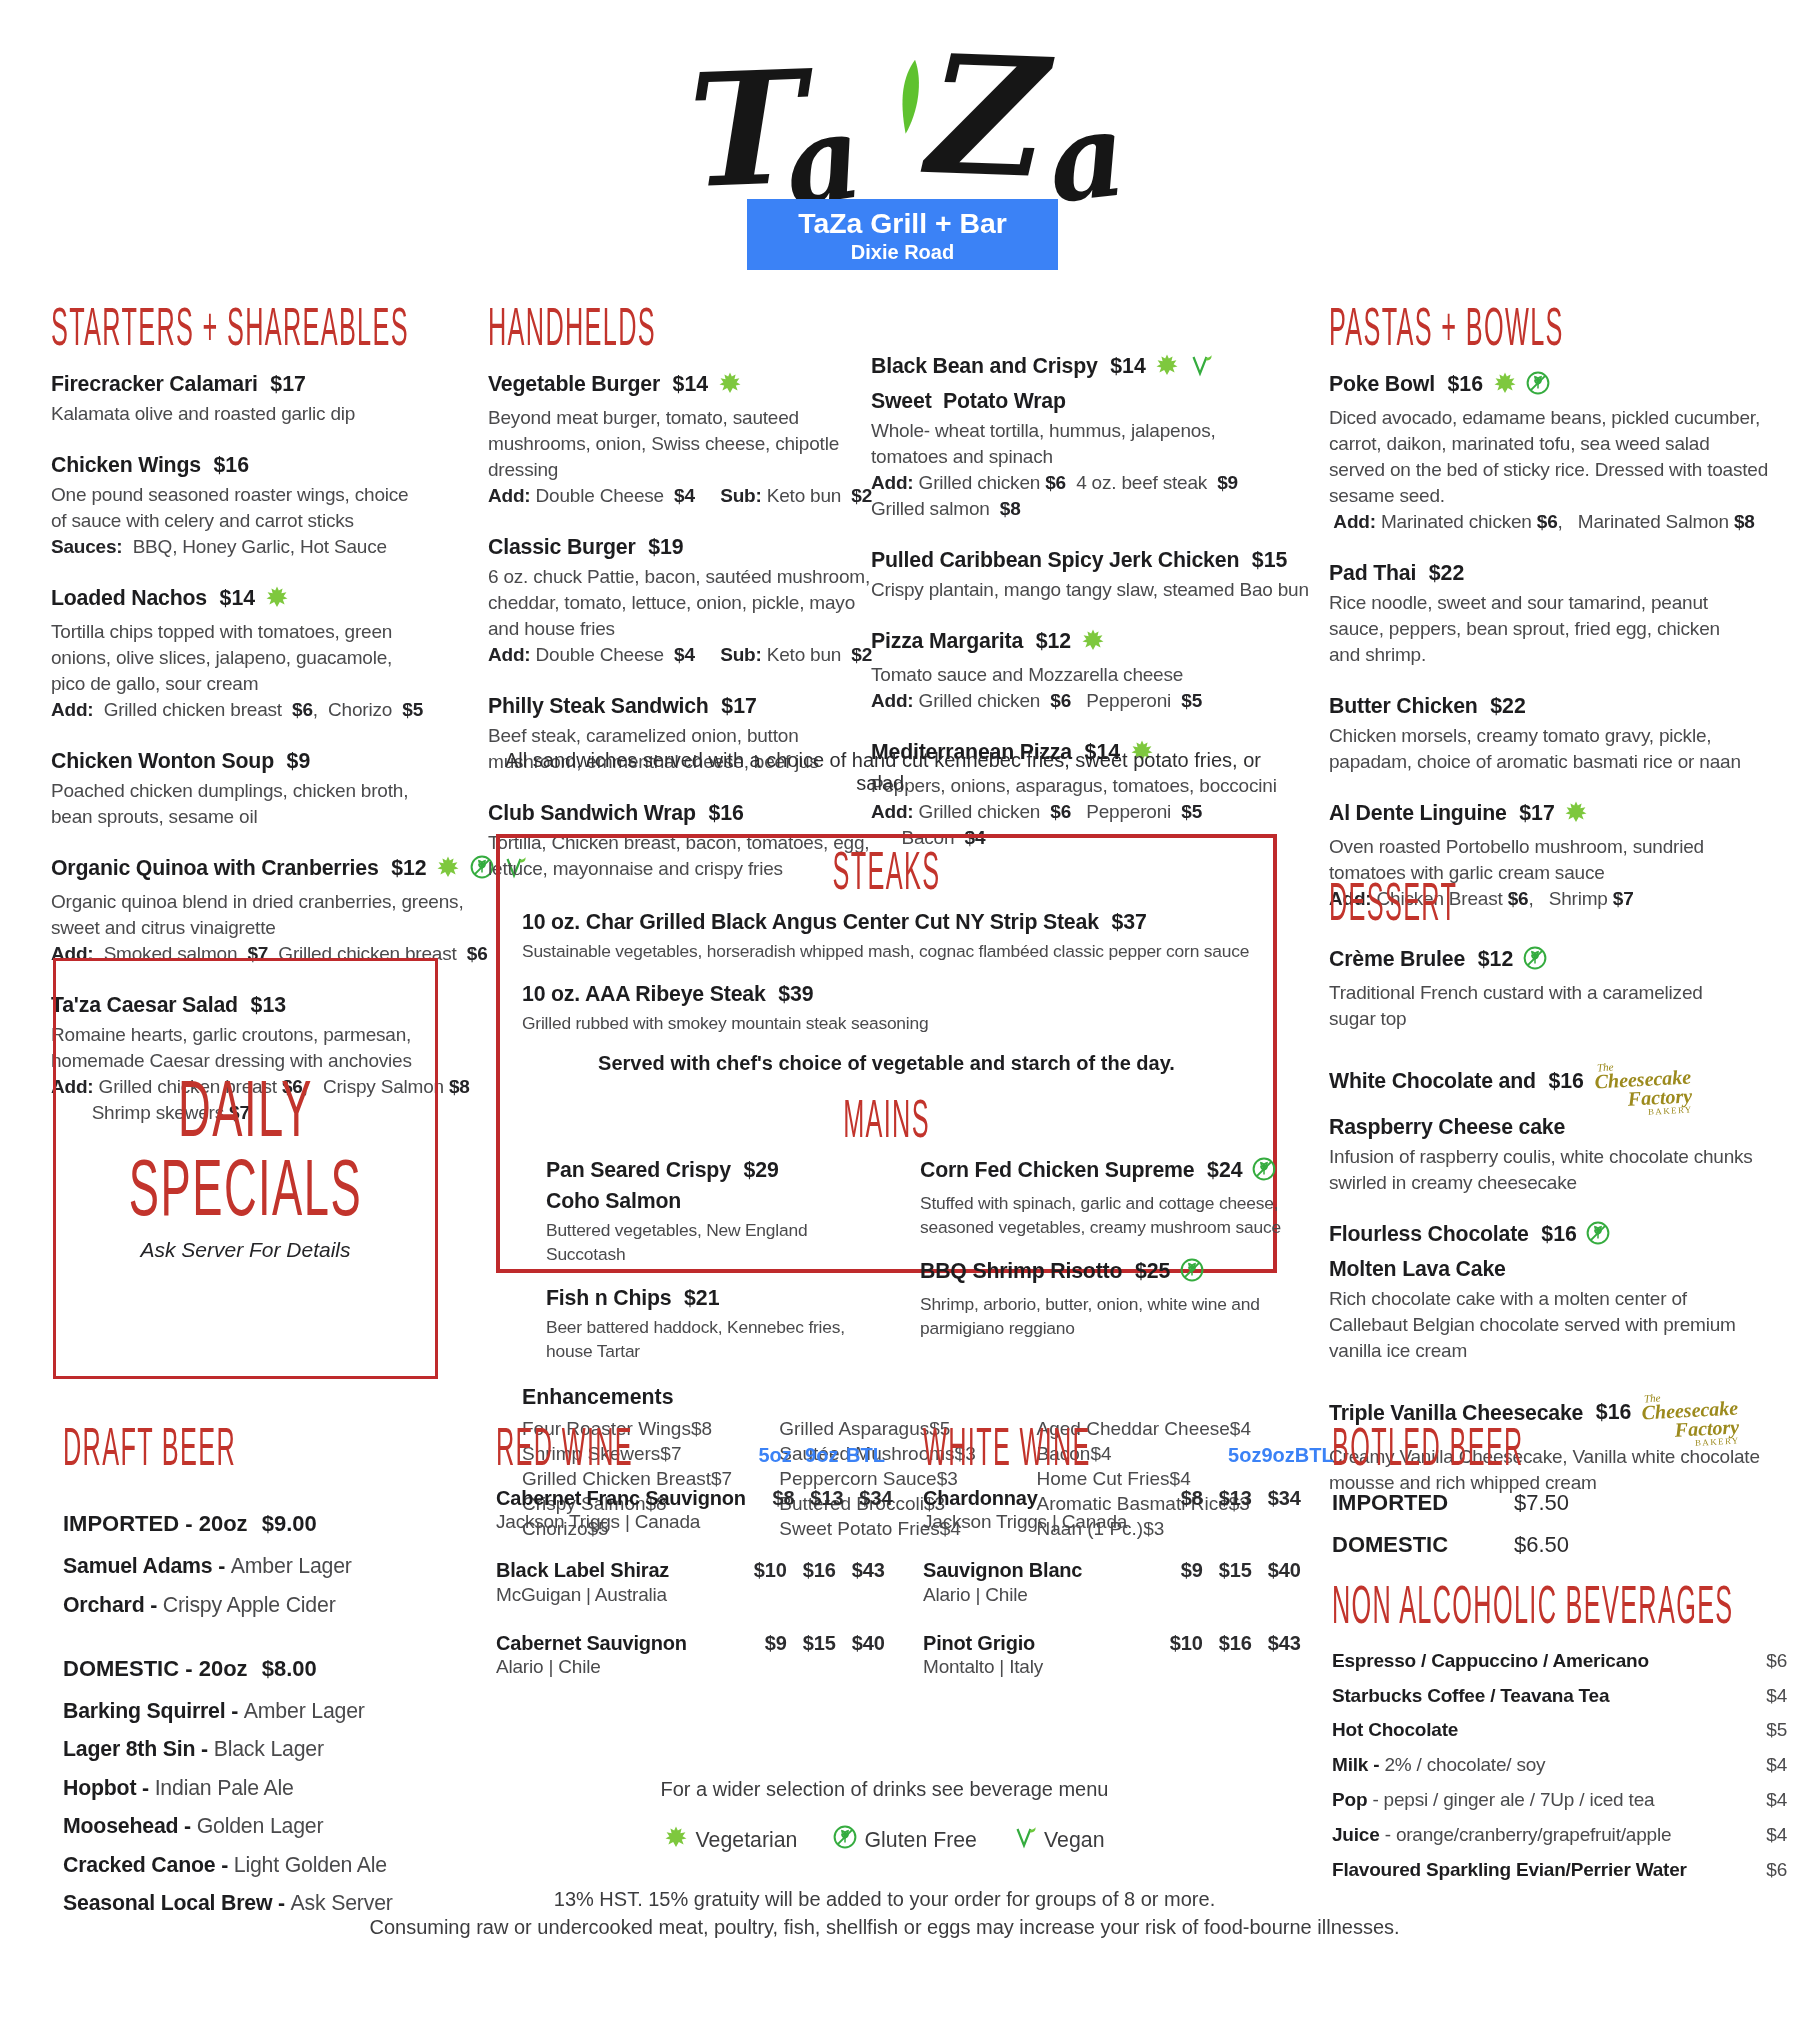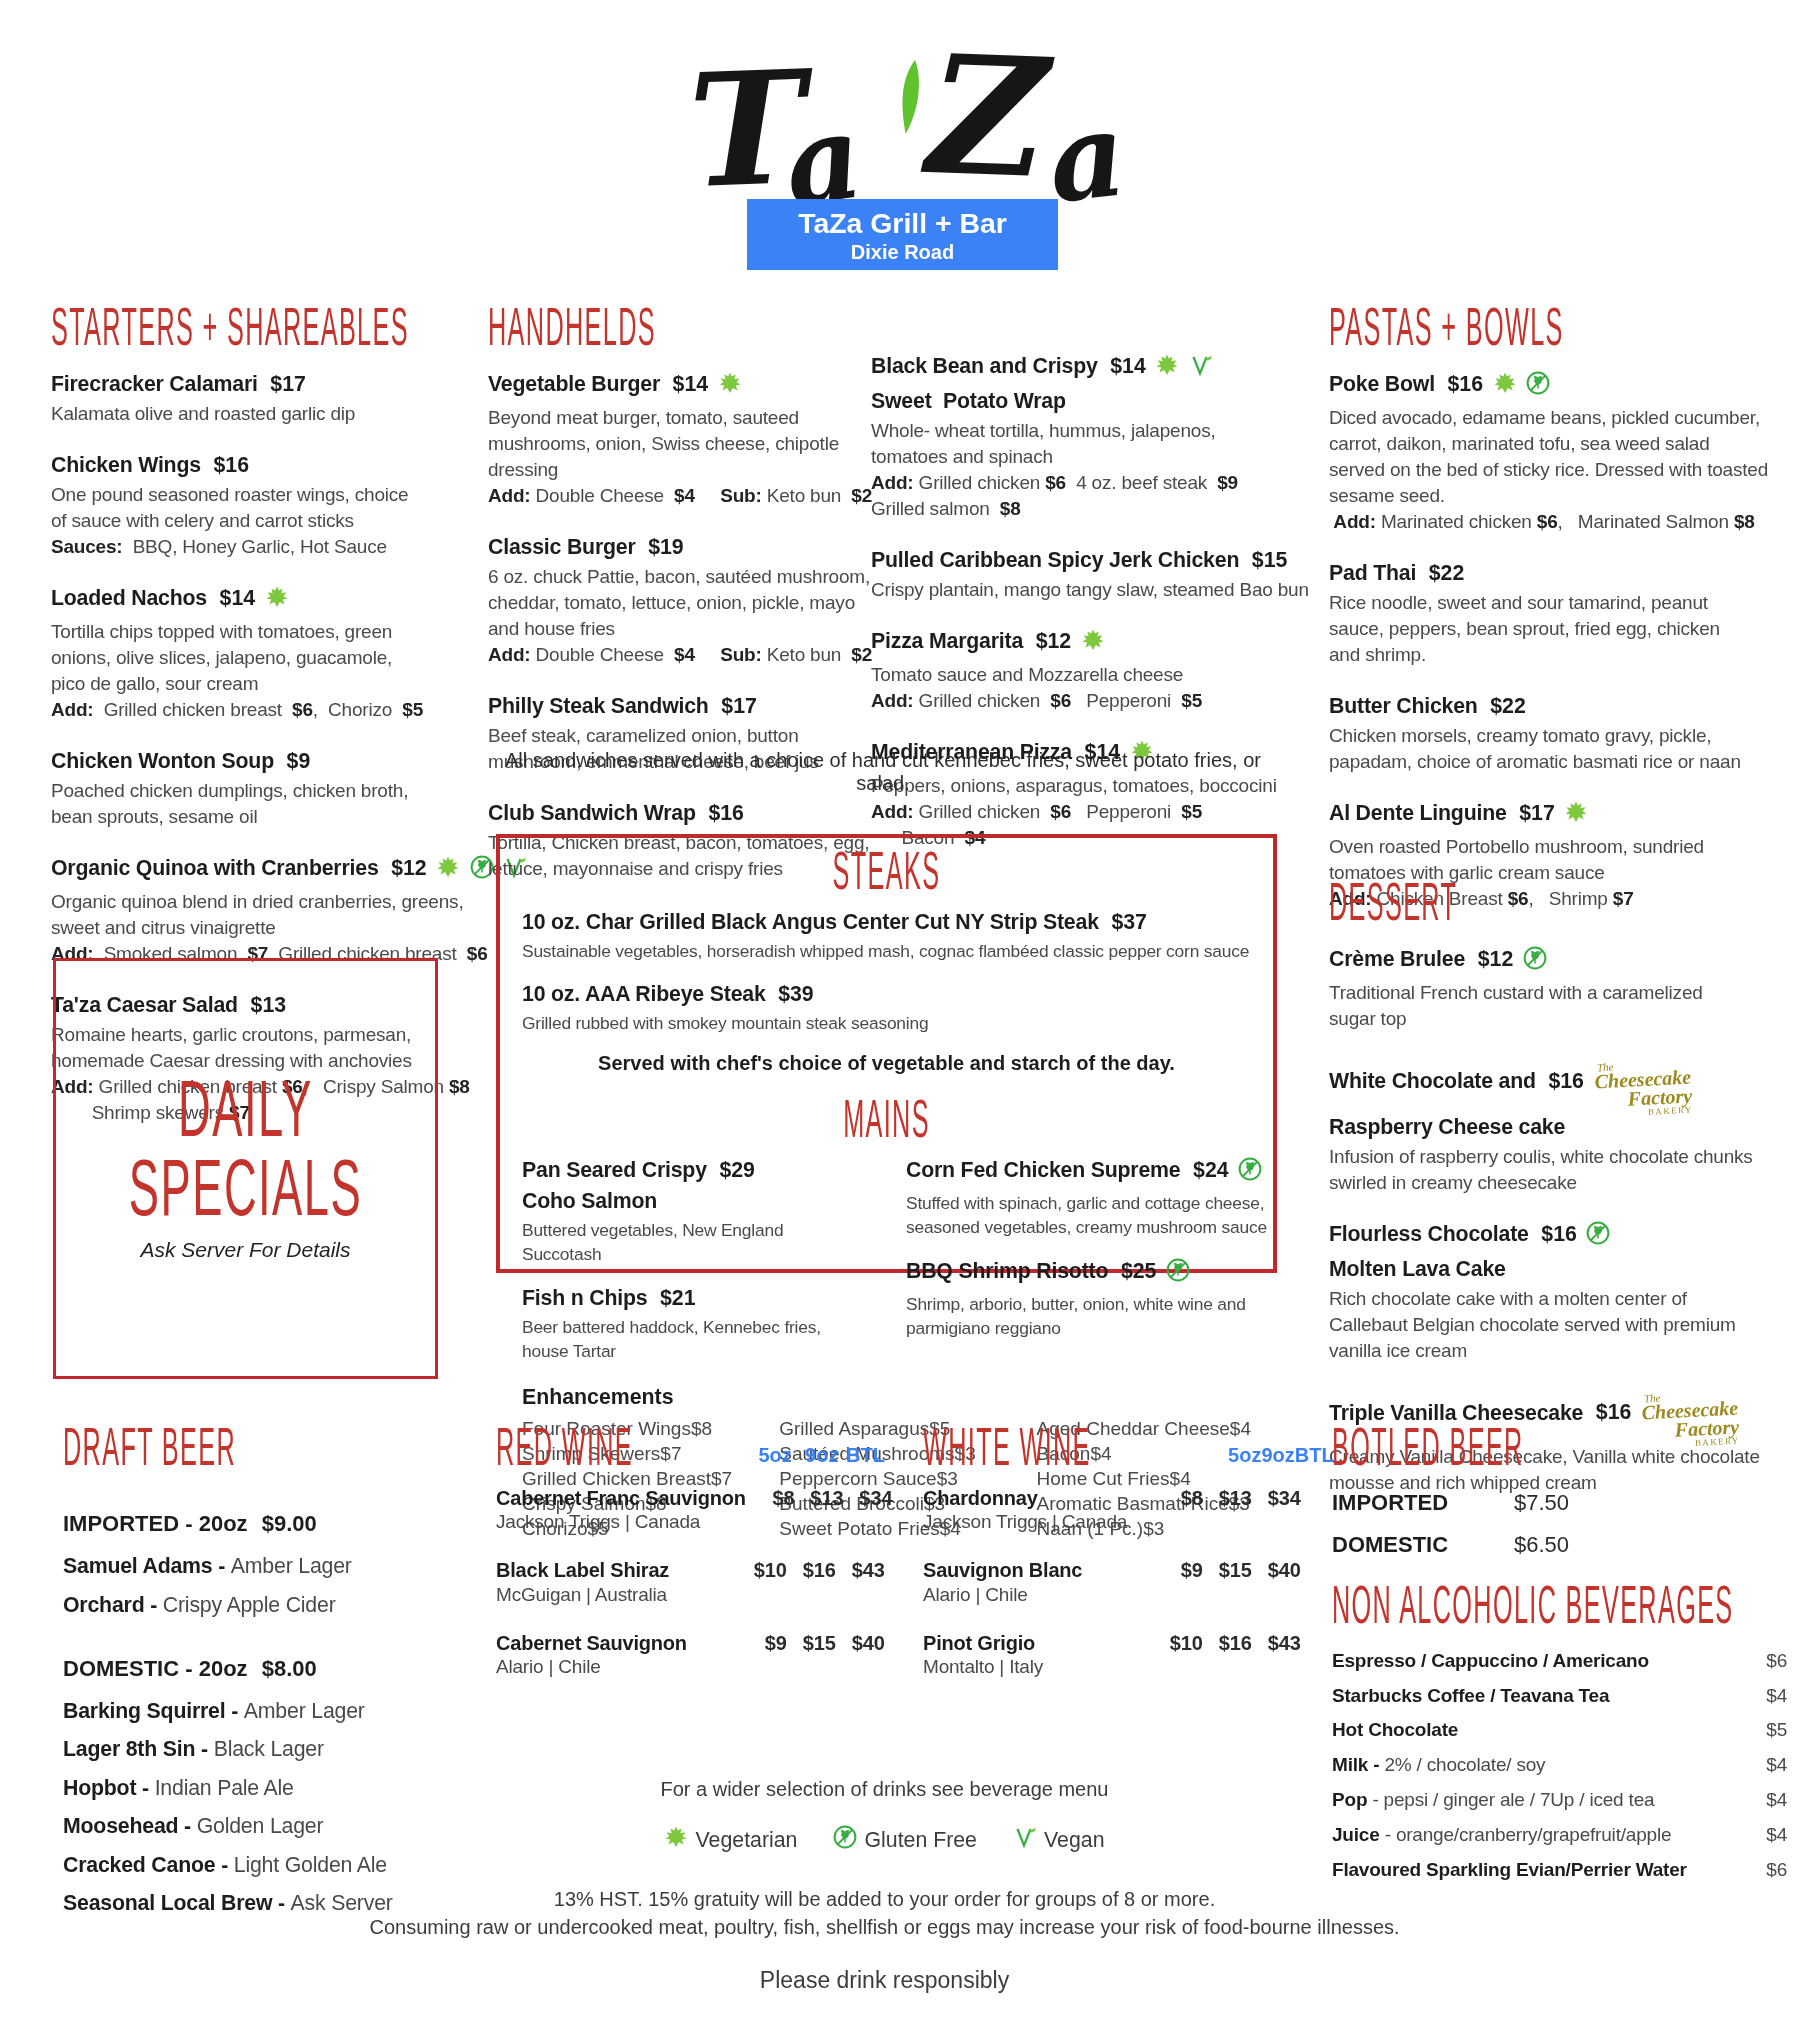--- a/index.html
+++ b/index.html
@@ -33,21 +33,21 @@
   #sec-starters{left:51px;top:307px;width:439px;}
   #sec-handhelds{left:488px;top:307px;width:381px;}
   #sec-wraps{left:871px;top:352px;width:442px;}
   #sec-pastas{left:1329px;top:307px;width:474px;}
   #sandwich-note{left:488px;top:749px;width:790px;text-align:center;font-size:20px;color:#2e2e30;}
   
   #steaks-box{left:496px;top:834px;width:781px;height:439px;border:4px solid #bf2a2c;box-sizing:border-box;padding:12.6px 22px;}
   #steaks-box .iline{font-size:17.4px;line-height:24px;}
   #steaks-box .item{margin-bottom:17.4px;}
   .box-note{text-align:center;font-weight:700;font-size:20px;color:#1d1d1f;margin:3.2px 0 24px;}
-  #mains-grid{display:grid;grid-template-columns:348px 1fr;column-gap:36px;margin-top:3.2px;}
+  #mains-grid{display:grid;grid-template-columns:348px 1fr;column-gap:26px;margin-top:3.2px;margin-left:24px;}
   .enh-title{font-size:21.3px;font-weight:700;color:#1d1d1f;margin:4.7px 0 6.3px;}
   .enh-grid{display:grid;grid-template-columns:1fr 1fr 1fr;column-gap:44px;}
   .enrow{display:flex;justify-content:flex-start;font-size:19px;line-height:25px;color:#4a4a4c;white-space:pre;}
   
   #daily-box{left:53px;top:958px;width:385px;height:421px;border:3.2px solid #bf2a2c;box-sizing:border-box;
              display:flex;flex-direction:column;align-items:center;justify-content:center;text-align:center;}
   #daily-title{font-size:73px;font-weight:400;color:#c2342c;letter-spacing:2.4px;transform:scale(0.62,1.08);line-height:1;}
   .daily-sub{font-size:21px;color:#242427;margin-top:17.4px;font-style:italic;}
   
   #sec-dessert{left:1329px;top:882px;width:474px;}
@@ -571,17 +571,16 @@
         <span class="leg-item">
           <span class="bdg-w" style="margin-left: 0px;"><svg width="24" height="24" viewBox="0 0 24 24">
               <path d="M4.5 4 L11 20.5 L17.5 4" fill="none" stroke="#35ac3f" stroke-width="2.2"></path>
               <path d="M16.5 4.8 C18.5 5 21 4.2 22.6 2.2 C22.7 5.6 21 7.8 17.4 7.4 Z" fill="#6cc73a"></path>
             </svg></span>
           <span class="leg-label">Vegan</span>
         </span>
       </div>
     <div class="f2">13% HST. 15% gratuity will be added to your order for groups of 8 or more.</div>
     <div class="f3">Consuming raw or undercooked meat, poultry, fish, shellfish or eggs may increase your risk of food-bourne illnesses.</div>
-    <div class="f4">Please drink responsibly</div>
   </div>
 
 </div>
 
 
 </body></html>

